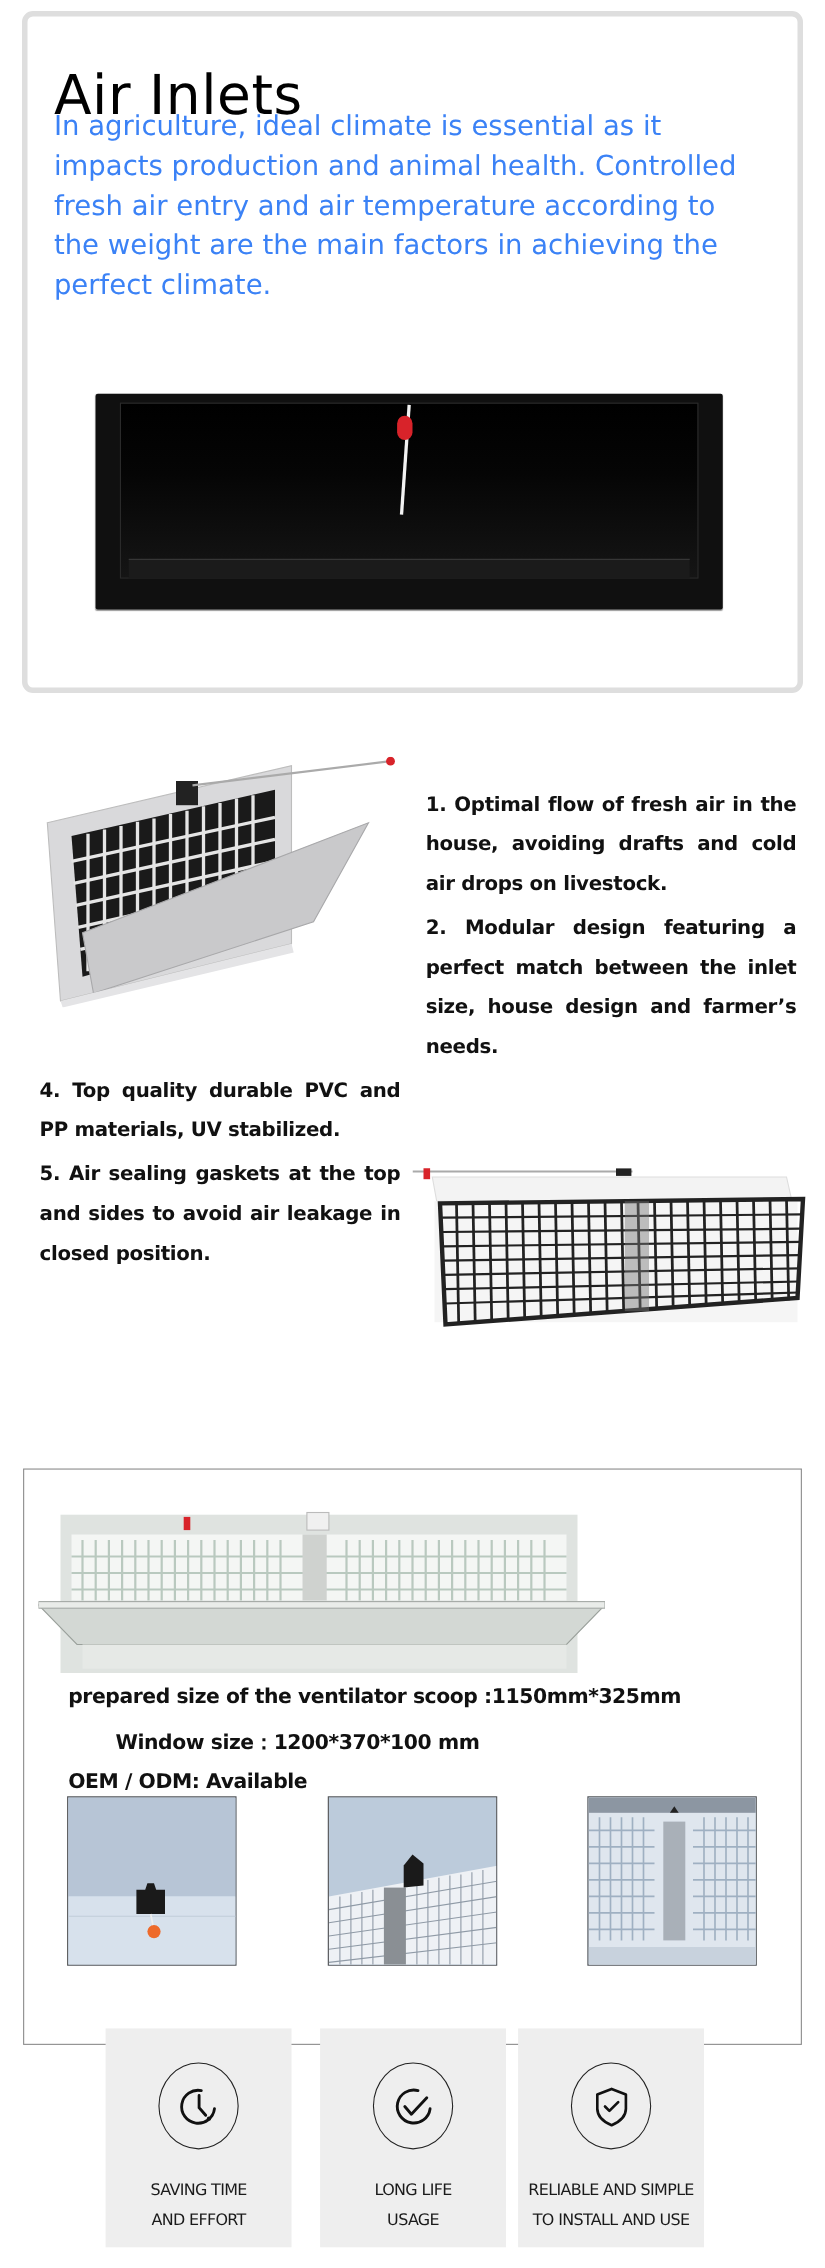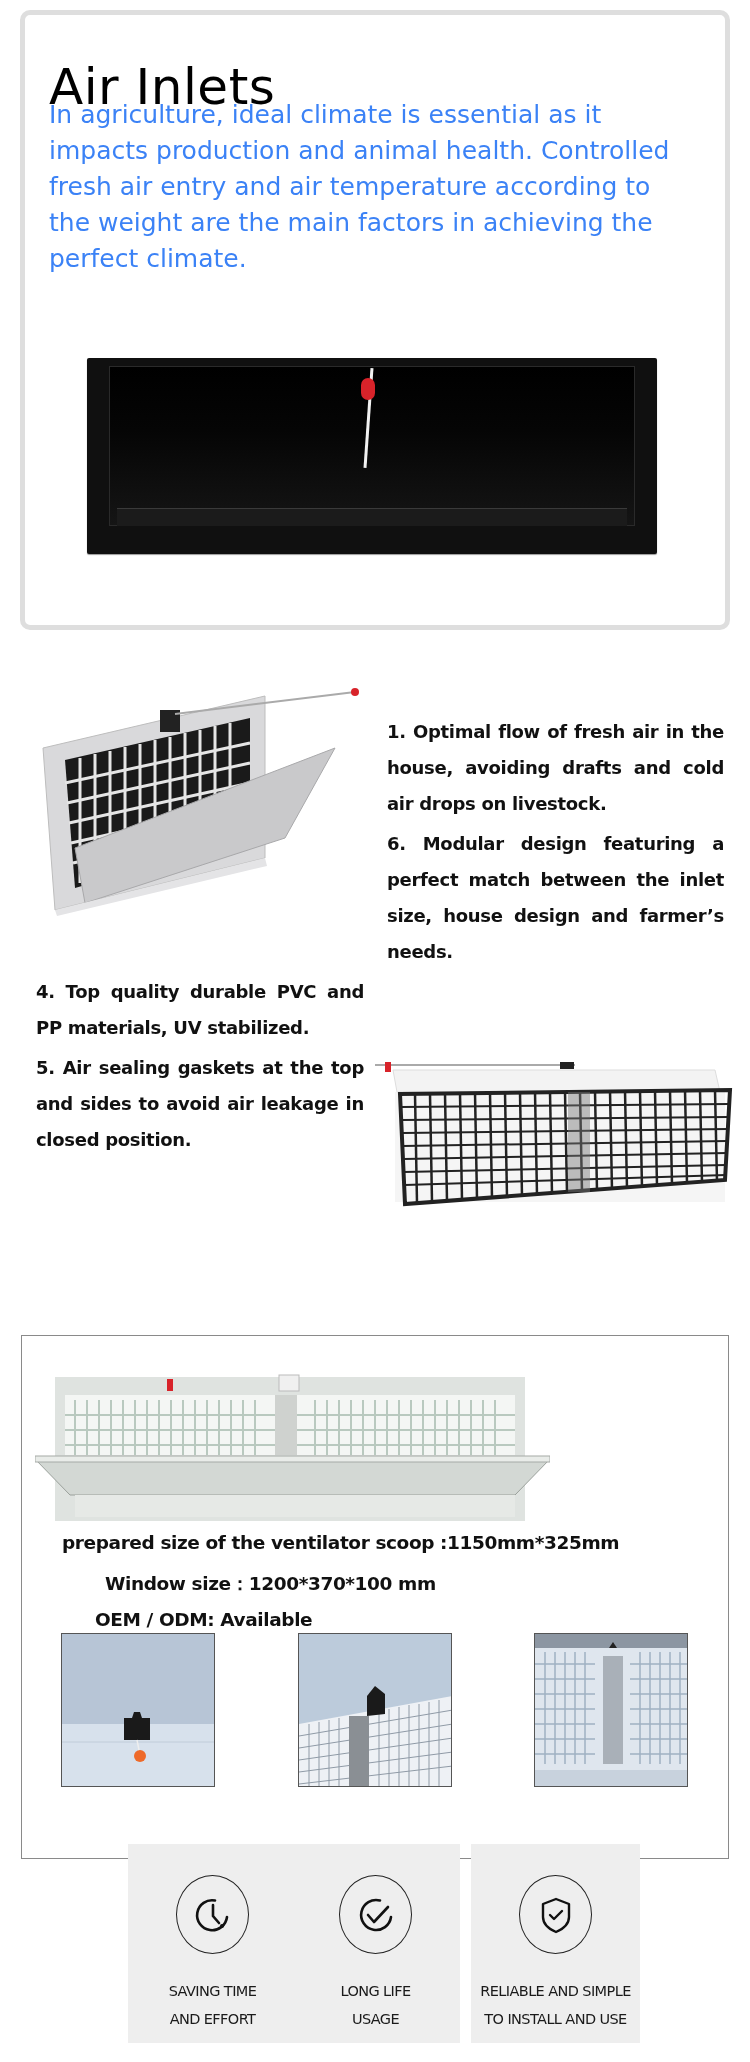--- a/index.html
+++ b/index.html
@@ -28,29 +28,29 @@
   .feat-text p { margin: 4px; }
 
   #img3 { left: 375px; top: 1062px; width: 358px; height: 145px; }
 
   
   #card3 { left: 21px; top: 1335px; width: 708px; height: 524px; border: 1px solid #8a8a8a; border-radius: 0; background: #fff; }
   #img4 { position: absolute; left: 13px; top: 29px; width: 515px; height: 156px; }
   .spec { position: absolute; left: 40px; font-size: 18.5px; font-weight: 700; color: #111; font-family: "DejaVu Sans", sans-serif; letter-spacing: -0.4px; white-space: nowrap; }
   #spec0 { top: 196px; }
   #spec1 { top: 235px; margin-left: 43px; }
-  #spec2 { top: 273px; margin-left: 33px; }
+  #spec2 { top: 273px; }
   .thumb { position: absolute; top: 297px; width: 154px; height: 154px; border: 1px solid #555; overflow: hidden; background: #c9d6e6; }
   #thumb0 { left: 39px; }
   #thumb1 { left: 276px; }
   #thumb2 { left: 512px; }
 
   
   .tile { position: absolute; top: 1844px; width: 169px; height: 199px; background: #eeeeee; }
-  #tile0 { left: 128px; }
+  #tile0 { left: 96px; }
   #tile1 { left: 291px; }
   #tile2 { left: 471px; }
   .tile .ring { position: absolute; left: 48px; top: 31px; width: 73px; height: 79px; border: 1px solid #222; border-radius: 50%; display: flex; align-items: center; justify-content: center; }
   .tile .label { position: absolute; left: 0; right: 0; top: 133px; text-align: center; font-size: 14.5px; line-height: 28px; color: #1a1a1a; font-family: "DejaVu Sans", sans-serif; letter-spacing: -0.6px; white-space: pre-line; }
 </style>
 </head>
 <body>
 
 <div id="card1" class="abs">
   <h1 id="title">Air Inlets</h1>
@@ -89,21 +89,21 @@
   </g>
   <polygon points="40,160 300,60 250,150 50,215" fill="#c9c9cb" stroke="#a8a8aa"></polygon>
   <polygon points="20,222 230,170 232,178 22,228" fill="#e4e4e6"></polygon>
   <rect x="125" y="22" width="20" height="22" fill="#222"></rect>
   <line x1="140" y1="26" x2="320" y2="4" stroke="#aaa" stroke-width="2"></line>
   <circle cx="320" cy="4" r="4" fill="#d8232a"></circle>
 </svg>
 
 <div id="feat-right" class="feat-text">
   <p>1. Optimal flow of fresh air in the house, avoiding drafts and cold air drops on livestock.</p>
-  <p>6. Modular design featuring a perfect match between the inlet size, house design and farmer’s needs.</p>
+  <p>2. Modular design featuring a perfect match between the inlet size, house design and farmer’s needs.</p>
 </div>
 
 <div id="feat-left" class="feat-text">
   <p>4. Top quality durable PVC and PP materials, UV stabilized.</p>
   <p>5. Air sealing gaskets at the top and sides to avoid air leakage in closed position.</p>
 </div>
 
 <svg id="img3" class="abs" viewBox="0 0 358 145">
   <polygon points="18,8 340,8 345,30 22,30" fill="#f3f3f3" stroke="#ddd"></polygon>
   <rect x="20" y="30" width="330" height="110" fill="#f5f5f5"></rect>

